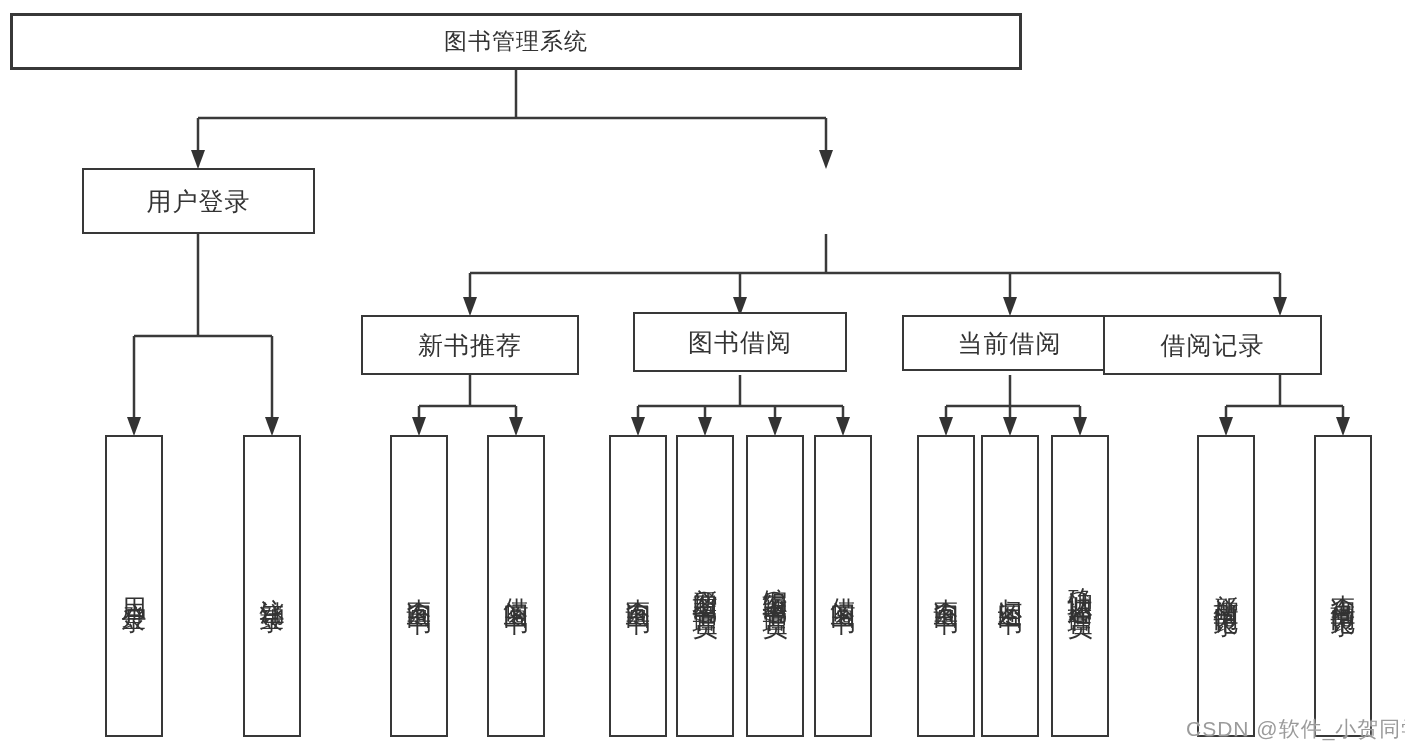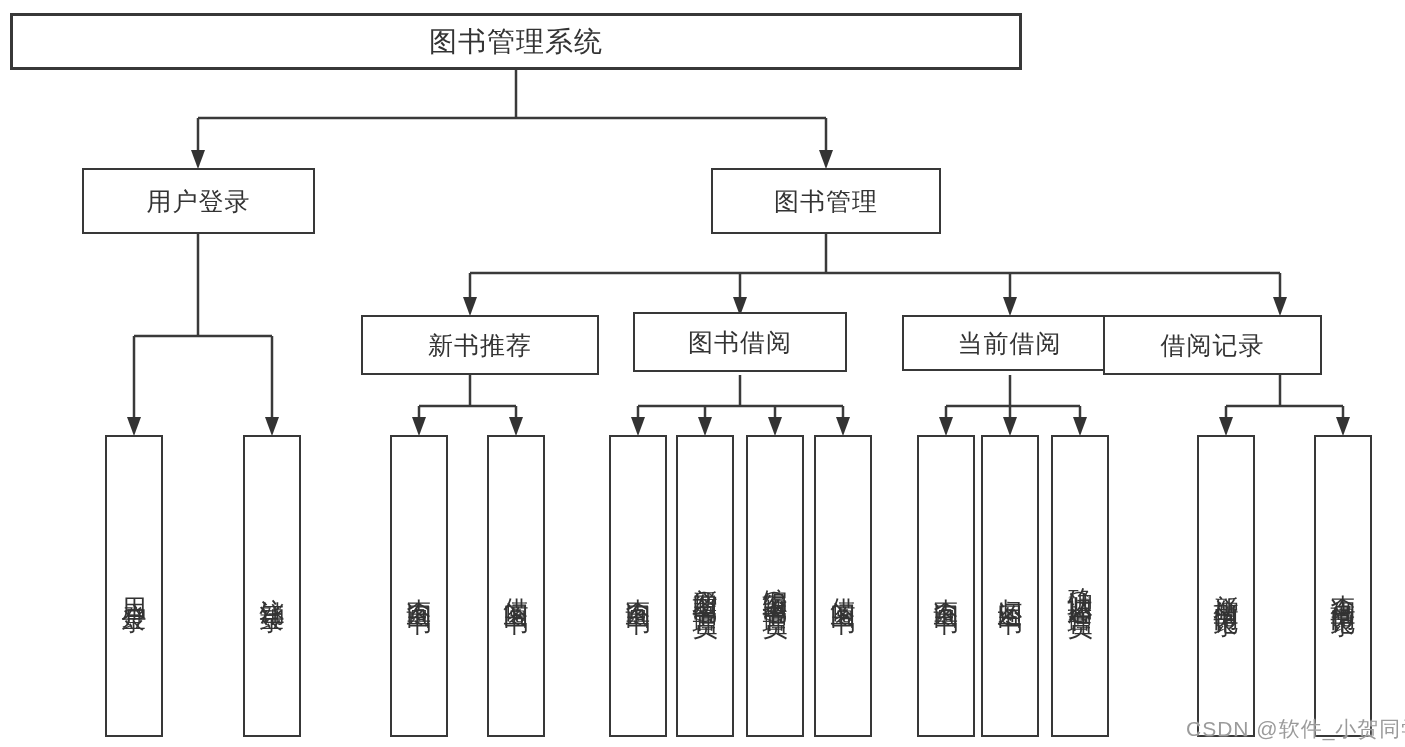--- a/index.html
+++ b/index.html
@@ -16,21 +16,21 @@
     border:2px solid #383838;
     background:#ffffff;
     display:flex;
     align-items:center;
     justify-content:center;
     color:#333333;
     font-size:25px;
     letter-spacing:1px;
     text-align:center;
   }
-  .node.root{border-width:3px;font-size:28px;}
+  .node.root{border-width:3px;font-size:23px;}
   .node.lvl{font-size:25px;}
   .node.leaf span{
     writing-mode:vertical-rl;
     text-orientation:mixed;
     letter-spacing:4px;
     font-size:25px;
     line-height:1;
     white-space:nowrap;
   }
   svg.wires{
@@ -130,25 +130,22 @@
     </g>
   </svg>
 
   <div class="node root" style="left:10px;top:13px;width:1012px;height:57px">
     <span>图书管理系统</span>
   </div>
 
   <div class="node lvl" style="left:82px;top:168px;width:233px;height:66px">
     <span>用户登录</span>
   </div>
-  <div class="node lvl" style="left:711px;top:168px;width:230px;height:66px">
-    <span>图书管理</span>
-  </div>
-
-  <div class="node lvl" style="left:361px;top:315px;width:238px;height:60px">
+
+  <div class="node lvl" style="left:361px;top:315px;width:218px;height:60px">
     <span>新书推荐</span>
   </div>
   <div class="node lvl" style="left:633px;top:312px;width:214px;height:60px">
     <span>图书借阅</span>
   </div>
   <div class="node lvl" style="left:902px;top:315px;width:215px;height:56px">
     <span>当前借阅</span>
   </div>
   <div class="node lvl" style="left:1103px;top:315px;width:219px;height:60px">
     <span>借阅记录</span>

